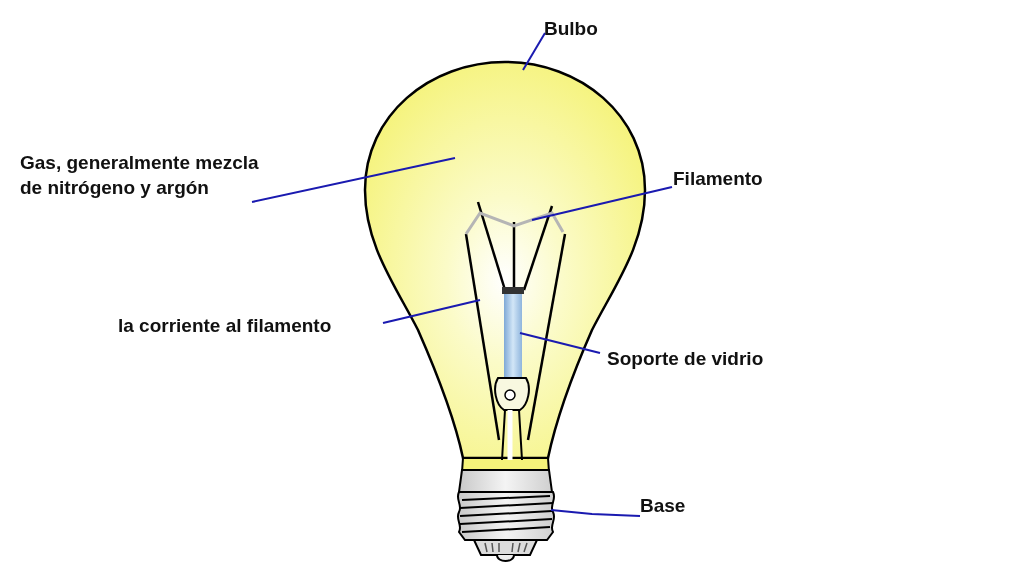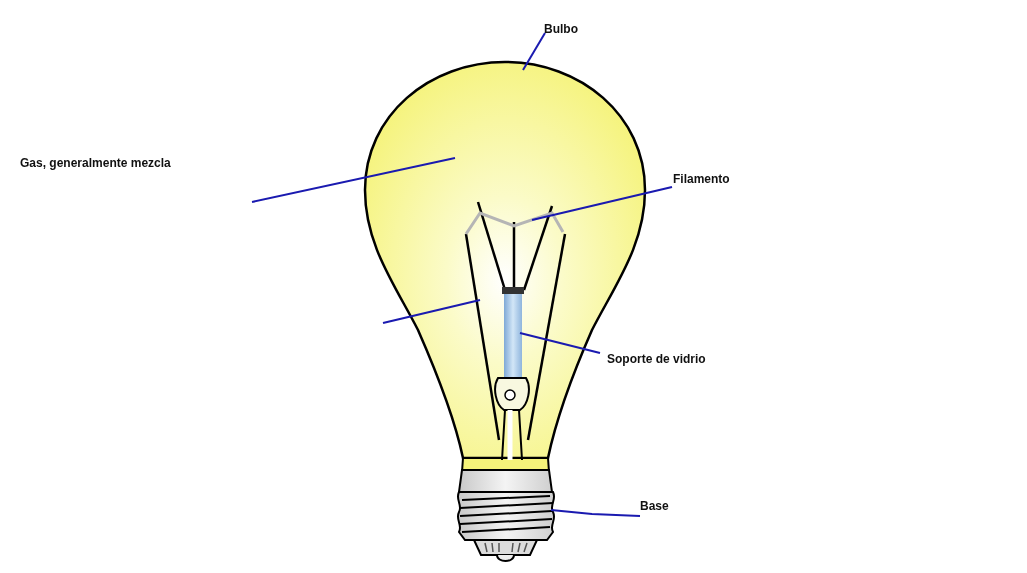--- a/index.html
+++ b/index.html
@@ -1,19 +1,19 @@
 <!DOCTYPE html>
 <html><head>
 <meta charset="utf-8">
 <style>
   html, body { margin:0; padding:0; background:#ffffff; }
   body { width:1027px; height:573px; position:relative; overflow:hidden;
          font-family:"Liberation Sans", "DejaVu Sans", sans-serif; }
   svg.diagram { position:absolute; left:0; top:0; }
-  .label { position:absolute; font-weight:bold; font-size:12px; color:#111; line-height:22px; white-space:nowrap; }
+  .label { position:absolute; font-weight:bold; font-size:19px; color:#111; line-height:22px; white-space:nowrap; }
 </style>
 </head>
 <body>
 
 <svg class="diagram" width="1027" height="573" viewBox="0 0 1027 573">
   <defs>
     <radialGradient id="glow" cx="0.5" cy="0.55" r="0.6">
       <stop offset="0" stop-color="#ffffff"></stop>
       <stop offset="0.35" stop-color="#fbfbc8"></stop>
       <stop offset="1" stop-color="#f5f37a"></stop>
@@ -81,22 +81,24 @@
     <path d="M383,323 L480,300"></path>
     <path d="M600,353 L520,333"></path>
     <path d="M640,516 L592,514 L551,510"></path>
   </g>
 </svg>
 
 <div class="label" style="left:544px;top:18px;">Bulbo</div>
 
 <div class="label" style="left:20px;top:152px;">
   <div>Gas, generalmente mezcla</div>
+  <div style="margin-top:3px;">de nitrógeno y argón</div>
 </div>
 
 <div class="label" style="left:673px;top:168px;">Filamento</div>
 
 <div class="label" style="left:118px;top:312px;">
+  <div style="margin-top:3px;">la corriente al filamento</div>
 </div>
 
 <div class="label" style="left:607px;top:348px;">Soporte de vidrio</div>
 
 <div class="label" style="left:640px;top:495px;">Base</div>
 
 </body></html>

